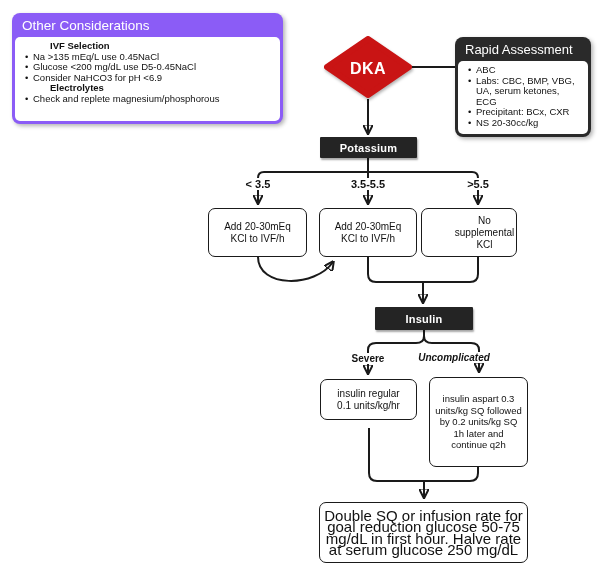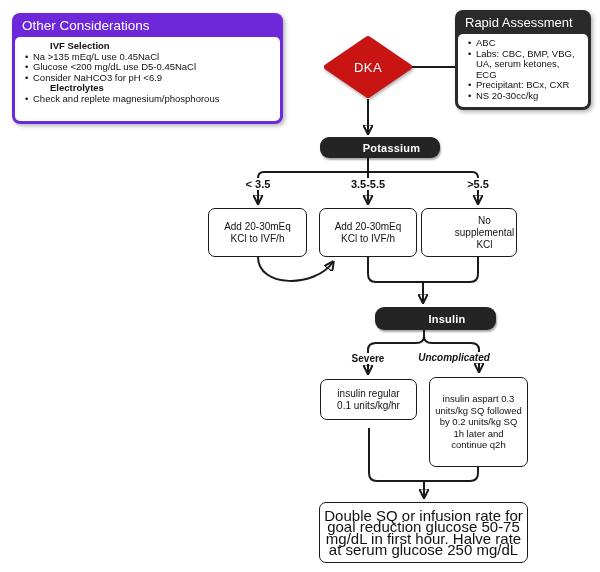--- a/index.html
+++ b/index.html
@@ -11,22 +11,22 @@
   
   .wires { position:absolute; left:0; top:0; z-index:1; }
   .wires path { stroke:#1a1a1a; stroke-width:2; fill:none; }
   .wires polygon.diamond {
     fill:#c91414; stroke:#c91414; stroke-width:6; stroke-linejoin:round;
     filter:drop-shadow(1px 2px 1.5px rgba(0,0,0,0.3));
   }
 
   
   .panel { position:absolute; border-radius:8px; box-shadow:2px 2px 4px rgba(0,0,0,0.3); z-index:2; }
-  .panel.teal { background:#6d28d9; }
-  .panel.dark { background:#2a2a2a; }
+  .panel.teal { background:#8b5cf6; }
+  .panel.dark { background:#2a2a2a;margin-top:27px; }
   .ph { height:24px; display:flex; align-items:center; padding-left:10px; color:#ffffff; }
   .panel.teal .ph { font-size:13.5px; }
   .panel.dark .ph { font-size:13px; }
   .pb {
     margin:0 3px 3px 3px; height:calc(100% - 27px); background:#ffffff;
     border-radius:5px; padding:4px 7px; box-sizing:border-box;
     font-size:9.5px; line-height:10.6px; color:#111111;
   }
   .subhead { font-weight:bold;margin-left:28px; }
   .brow { display:flex; margin-left:3px; }
@@ -35,25 +35,25 @@
 
   
   .node {
     position:absolute; z-index:2; background:#ffffff; border:1.6px solid #1a1a1a;
     border-radius:7px; box-sizing:border-box; display:flex; align-items:center;
     justify-content:center; text-align:center; color:#111111;
     font-size:10px; line-height:12px; padding:2px 10px;
   }
   .pill {
     position:absolute; z-index:2; background:#242424; color:#ffffff; font-weight:bold;
-    display:flex; align-items:center; justify-content:center; border-radius:9px;
-    font-size:11px; letter-spacing:0.2px; box-shadow:1px 2px 2px rgba(0,0,0,0.35);padding-left:23px;
+    display:flex; align-items:center; justify-content:center; border-radius:1px;
+    font-size:11px; letter-spacing:0.2px; box-shadow:1px 2px 2px rgba(0,0,0,0.35);
   }
   .dka-label {
-    position:absolute; z-index:3; color:#ffffff; font-weight:normal; font-size:13px;
+    position:absolute; z-index:3; color:#ffffff; font-weight:bold; font-size:16px;
     text-align:center; letter-spacing:0.5px;
   }
   .cond {
     position:absolute; z-index:3; transform:translateX(-50%); background:#ffffff;
     padding:0 3px; font-weight:bold; font-size:11px; color:#111111; white-space:nowrap;
   }
   .cond.big { font-size:10px; }
 </style>
 </head>
 <body>

